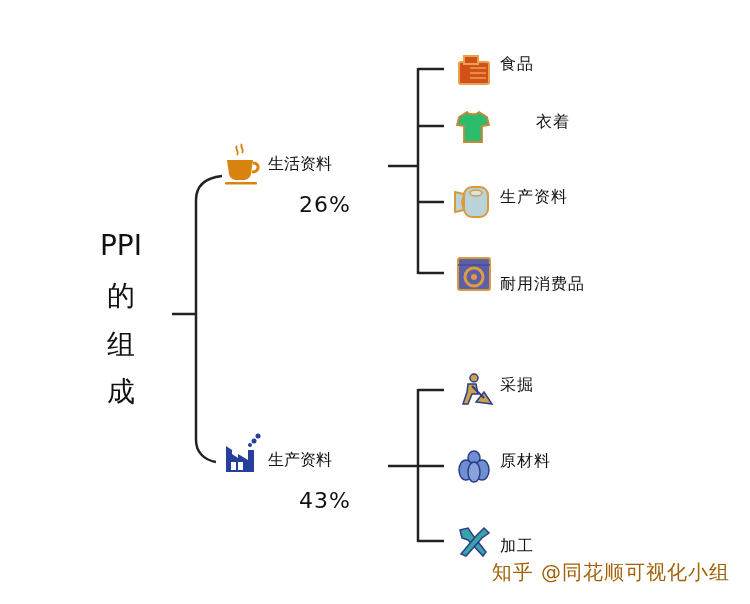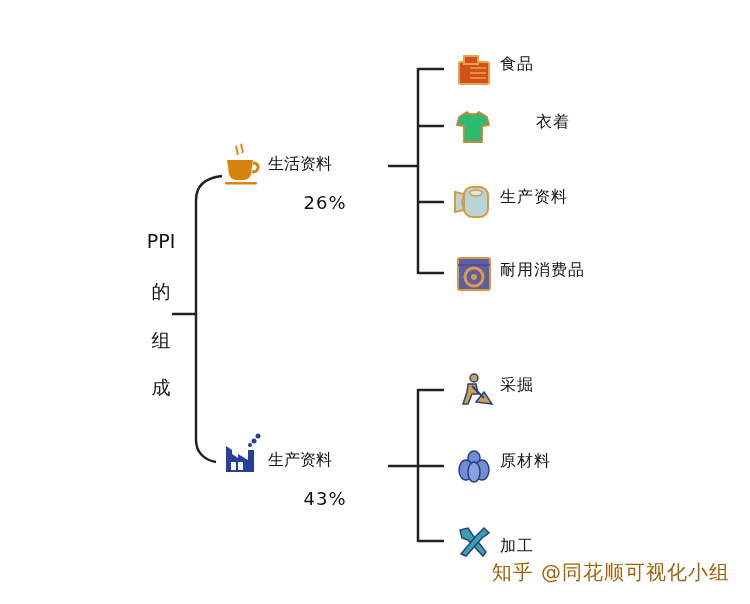--- a/index.html
+++ b/index.html
@@ -1,21 +1,21 @@
 <!DOCTYPE html>
 <html><head>
 <meta charset="utf-8">
 <style>
   html, body { margin:0; padding:0; background:#ffffff; }
   body { width:750px; height:604px; position:relative; overflow:hidden;
          font-family: "DejaVu Sans", "Liberation Sans", sans-serif; color:#111; }
   .abs { position:absolute; }
-  .root-label { left:96px; width:50px; text-align:center; font-size:19px; line-height:1;margin-left:40px; }
+  .root-label { left:96px; width:50px; text-align:center; font-size:28px; line-height:1; }
   .cat-label { font-size:16px; line-height:1; white-space:nowrap; }
-  .cat-pct { font-size:18px; line-height:1; text-align:center; width:110px; letter-spacing:1px; }
+  .cat-pct { font-size:22px; line-height:1; text-align:center; width:110px; letter-spacing:1px; }
   .leaf-label { font-size:16px; line-height:1; white-space:nowrap; letter-spacing:1px; }
   .icon { position:absolute; width:36px; height:36px; }
   .watermark { right:20px; bottom:18px; font-size:20px; color:#a16207; letter-spacing:1px; }
   svg.lines { position:absolute; left:0; top:0; }
 </style>
 </head>
 <body>
 
 <svg class="lines" width="750" height="604">
   <g stroke="#222" stroke-width="2.5" fill="none" stroke-linecap="butt">
@@ -95,21 +95,21 @@
 <div class="abs leaf-label" style="left:500px; top:189px;">生产资料</div>
 
 <div class="icon" style="left:456px; top:256px;">
   <svg width="36" height="36" viewBox="0 0 36 36">
     <rect x="2" y="2" width="32" height="32" rx="2" fill="#5a5fa8" stroke="#d99a3a" stroke-width="2"></rect>
     <line x1="2" y1="9" x2="34" y2="9" stroke="#4a4e90" stroke-width="1.5"></line>
     <circle cx="18" cy="21" r="9" fill="none" stroke="#e09a40" stroke-width="3"></circle>
     <circle cx="18" cy="21" r="3" fill="#e09a40"></circle>
   </svg>
 </div>
-<div class="abs leaf-label" style="left:500px; top:262px;">耐用消费品</div>
+<div class="abs leaf-label" style="left:500px; top:276px;">耐用消费品</div>
 
 <div class="icon" style="left:458px; top:372px;">
   <svg width="36" height="36" viewBox="0 0 36 36">
     <circle cx="16" cy="6" r="4" fill="#c9a24a" stroke="#2c3e8a" stroke-width="1.5"></circle>
     <path d="M10,12 L18,12 L20,22 L14,22 L10,32 L5,32 L9,20 Z" fill="#c9a24a" stroke="#2c3e8a" stroke-width="1.5"></path>
     <path d="M18,30 L26,20 L34,32 Z" fill="#c9a24a" stroke="#2c3e8a" stroke-width="1.5"></path>
     <line x1="14" y1="14" x2="26" y2="26" stroke="#2c3e8a" stroke-width="2"></line>
   </svg>
 </div>
 <div class="abs leaf-label" style="left:500px; top:377px;text-align:center;">采掘</div>

